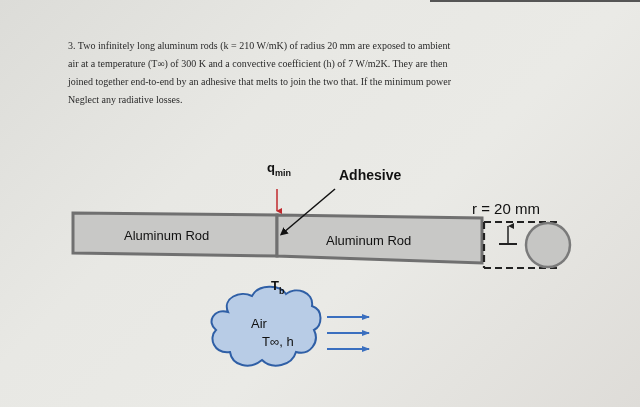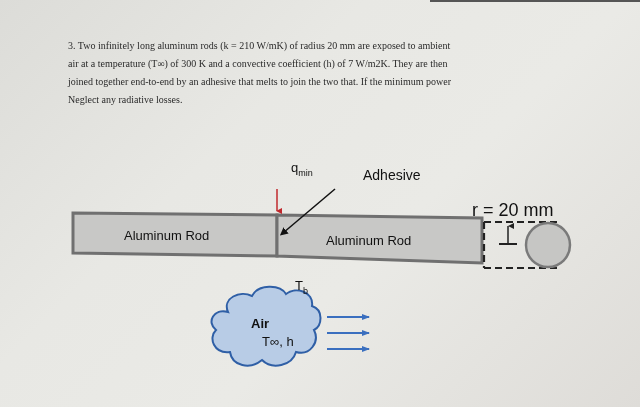--- a/index.html
+++ b/index.html
@@ -15,21 +15,21 @@
       position: absolute; left: 68px; top: 37px; width: 530px;
       font-size: 10px; line-height: 18px; color: #2a2a2a;
       text-align: justify;
     }
     .problem .line { display: block; white-space: nowrap; }
     .diagram { position: absolute; left: 0; top: 0; width: 640px; height: 407px; }
     .lbl {
       position: absolute; font-family: "Liberation Sans", sans-serif; color: #111;
       white-space: nowrap;
     }
-    .lbl-bold { font-weight: normal; margin-left: 24px; }
+    .lbl-bold { font-weight: bold; }
   </style>
 </head>
 <body>
 
 <div class="topbar"></div>
 
 <div class="problem">
   <span class="line">3. Two infinitely long aluminum rods (k = 210 W/mK) of radius 20 mm are exposed to ambient</span>
   <span class="line">air at a temperature (T∞) of 300 K and a convective coefficient (h) of 7 W/m2K. They are then</span>
   <span class="line">joined together end-to-end by an adhesive that melts to join the two that. If the minimum power</span>
@@ -81,20 +81,20 @@
     <line x1="327" y1="317" x2="369" y2="317" marker-end="url(#bluehead)"></line>
     <line x1="327" y1="333" x2="369" y2="333" marker-end="url(#bluehead)"></line>
     <line x1="327" y1="349" x2="369" y2="349" marker-end="url(#bluehead)"></line>
   </g>
 </svg>
 
 <div class="lbl lbl-bold" style="left:267px; top:160px; font-size:13px;">
   <span>q</span><sub style="font-size:9px;">min</sub>
 </div>
 <div class="lbl lbl-bold" style="left:339px; top:167px; font-size:14px;">Adhesive</div>
-<div class="lbl" style="left:472px; top:200px; font-size:18px;">r = 20 mm</div>
+<div class="lbl" style="left:472px; top:200px; font-size:15px;">r = 20 mm</div>
 <div class="lbl" style="left:124px; top:228px; font-size:13px;">Aluminum Rod</div>
 <div class="lbl" style="left:326px; top:233px; font-size:13px;">Aluminum Rod</div>
 <div class="lbl lbl-bold" style="left:271px; top:278px; font-size:13px;">
   <span>T</span><sub style="font-size:9px;">b</sub>
 </div>
-<div class="lbl" style="left:251px; top:316px; font-size:13px;font-weight:bold;">Air</div>
+<div class="lbl" style="left:251px; top:316px; font-size:13px;">Air</div>
 <div class="lbl" style="left:242px; top:334px; font-size:13px;margin-left:20px;">T∞, h</div>
 
 </body></html>

